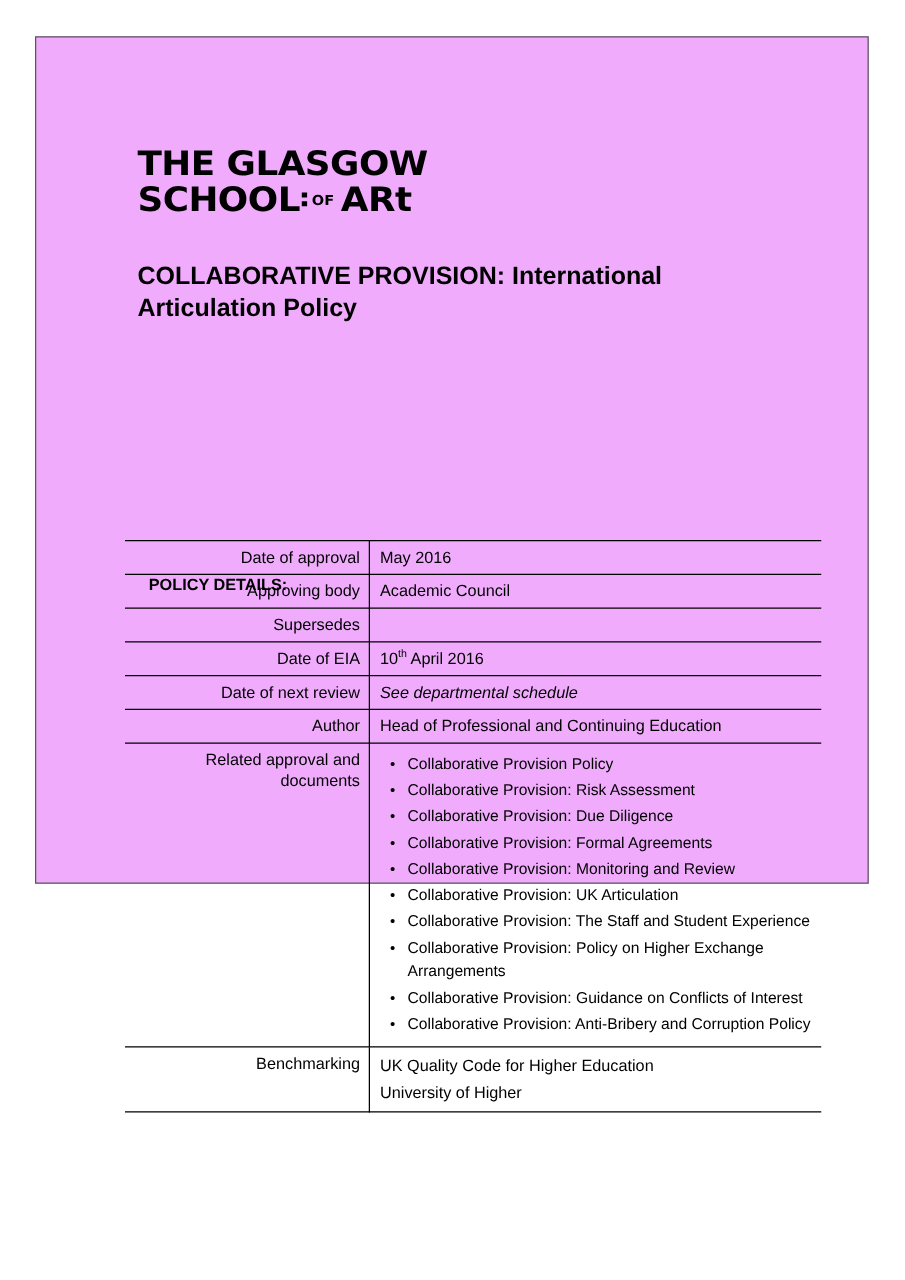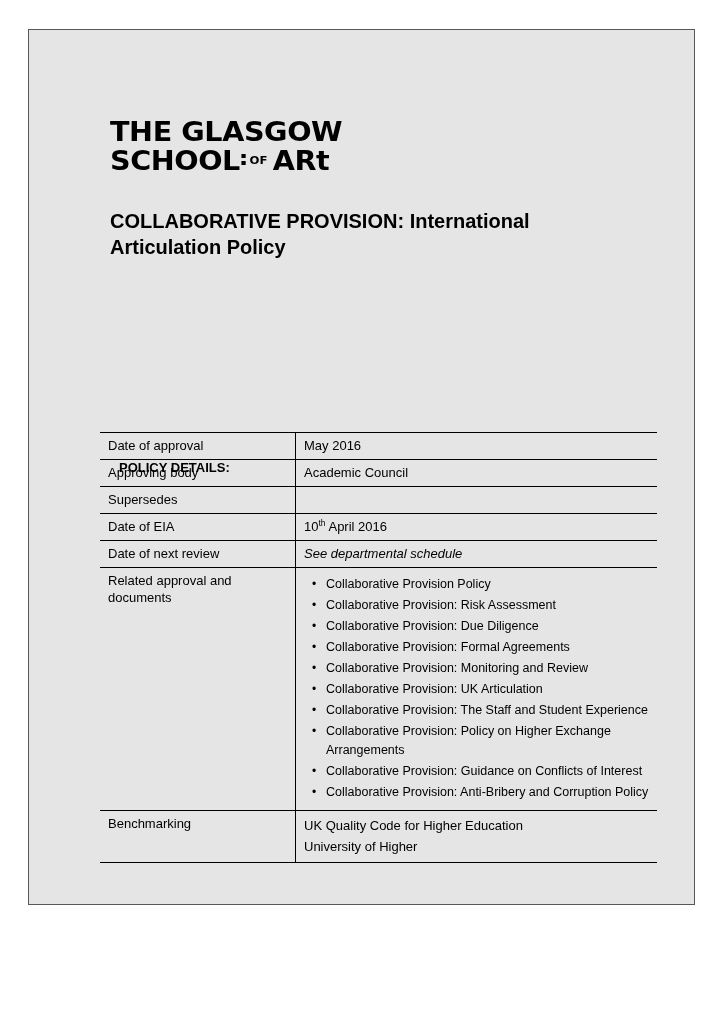--- a/index.html
+++ b/index.html
@@ -15,24 +15,24 @@
     font-family: "Liberation Sans", sans-serif;
     color: #000000;
   }
 
   
   .page-sheet {
     position: absolute;
     left: 28px;
     top: 29px;
     width: 667px;
-    height: 876px;
+    height: 678px;
     border: 1px solid #58585a;
     box-sizing: border-box;
-    background: #e5e5e5;
+    background: #f0abfc;
   }
 
   .page-inner {
     position: absolute;
     left: 0;
     top: 0;
     width: 100%;
     height: 100%;
   }
 
@@ -123,20 +123,21 @@
   .details-table td {
     border-top: 1.2px solid #000000;
     border-bottom: 1.2px solid #000000;
     padding: 4px 7px 5px 8px;
     vertical-align: top;
     font-family: "Liberation Sans", sans-serif;
   }
   .details-table tr td.col-label {
     width: 180px;
     border-right: 1.2px solid #000000;
+    text-align: right;
   }
   .details-table tr td.col-value {
     width: 346px;
   }
   .cell-mid { vertical-align: middle; }
   .italic { font-style: italic; }
   sup { font-size: 8.5px; vertical-align: super; line-height: 0; }
 
   
   ul.policy-list {
@@ -200,20 +201,24 @@
           <td class="col-label">Supersedes</td>
           <td class="col-value">&nbsp;</td>
         </tr>
         <tr>
           <td class="col-label">Date of EIA</td>
           <td class="col-value"><span>10</span><sup>th</sup><span> April 2016</span></td>
         </tr>
         <tr>
           <td class="col-label">Date of next review</td>
           <td class="col-value italic">See departmental schedule</td>
+        </tr>
+        <tr>
+          <td class="col-label">Author</td>
+          <td class="col-value">Head of Professional and Continuing Education</td>
         </tr>
         <tr>
           <td class="col-label cell-mid">Related approval and documents</td>
           <td class="col-value">
             <ul class="policy-list">
               <li>Collaborative Provision Policy</li>
               <li>Collaborative Provision: Risk Assessment</li>
               <li>Collaborative Provision: Due Diligence</li>
               <li>Collaborative Provision: Formal Agreements</li>
               <li>Collaborative Provision: Monitoring and Review</li>

